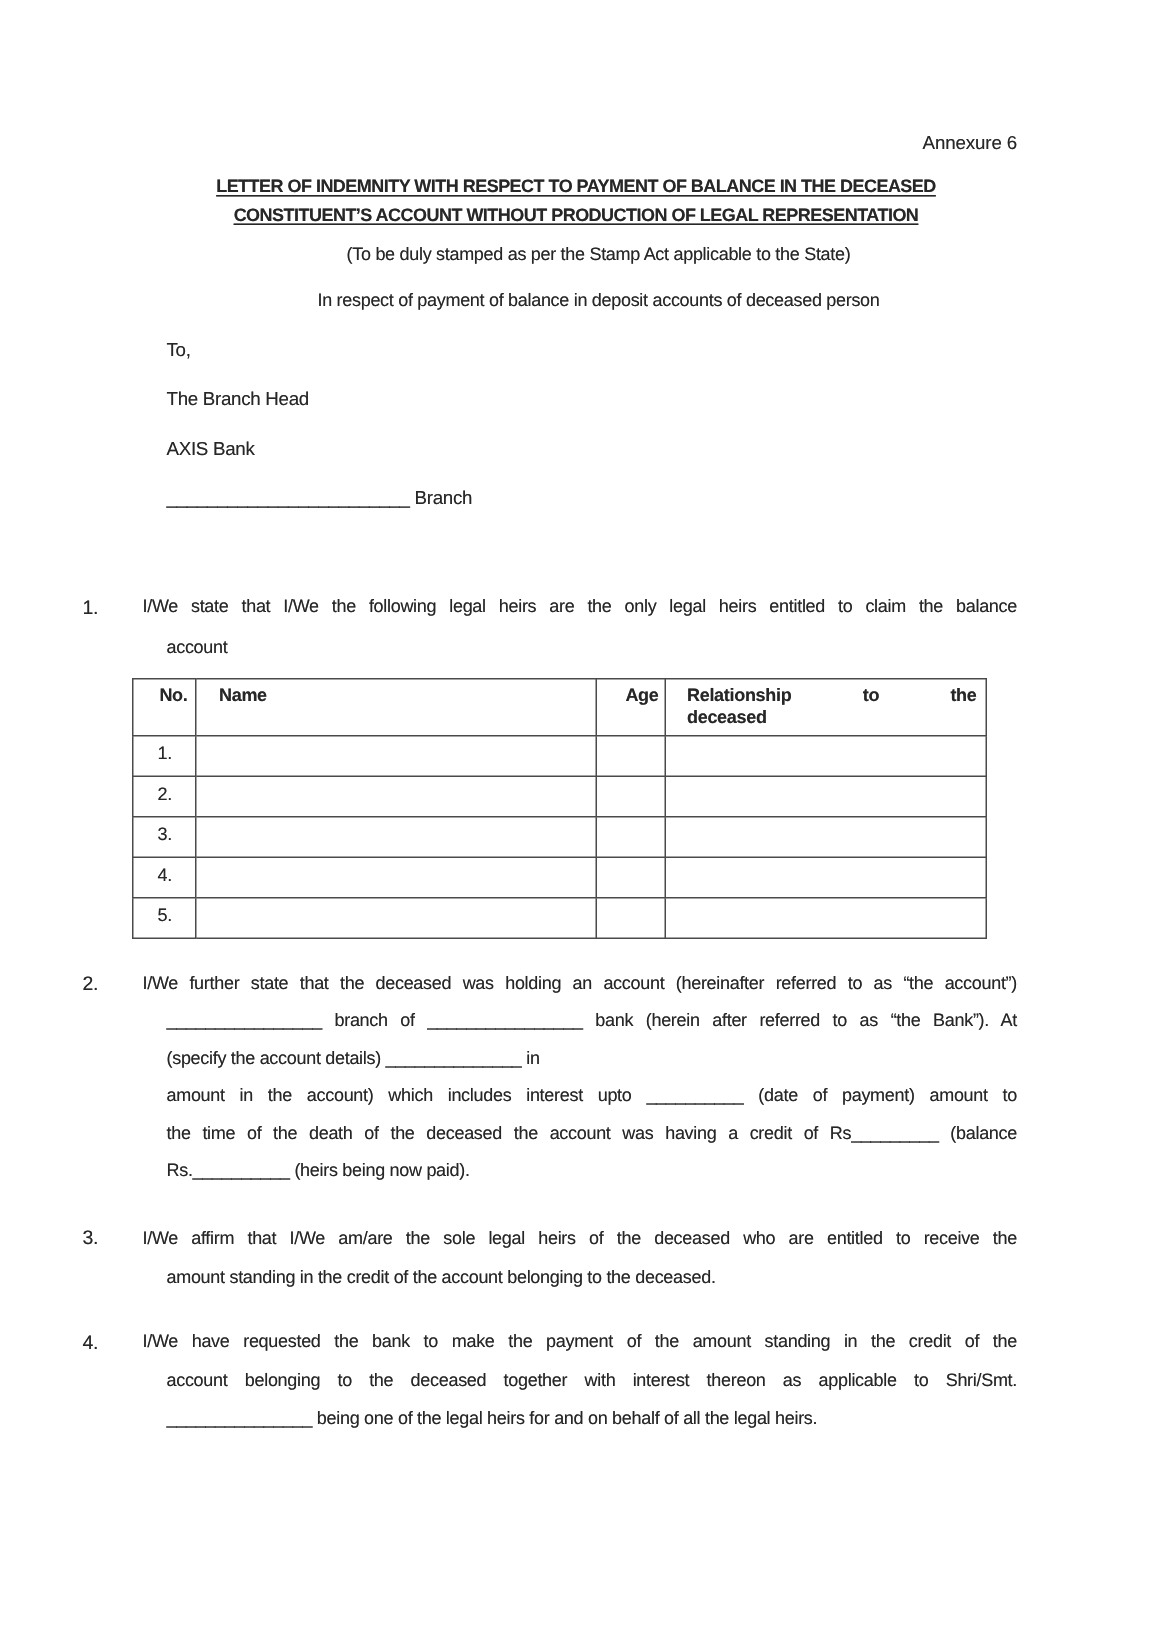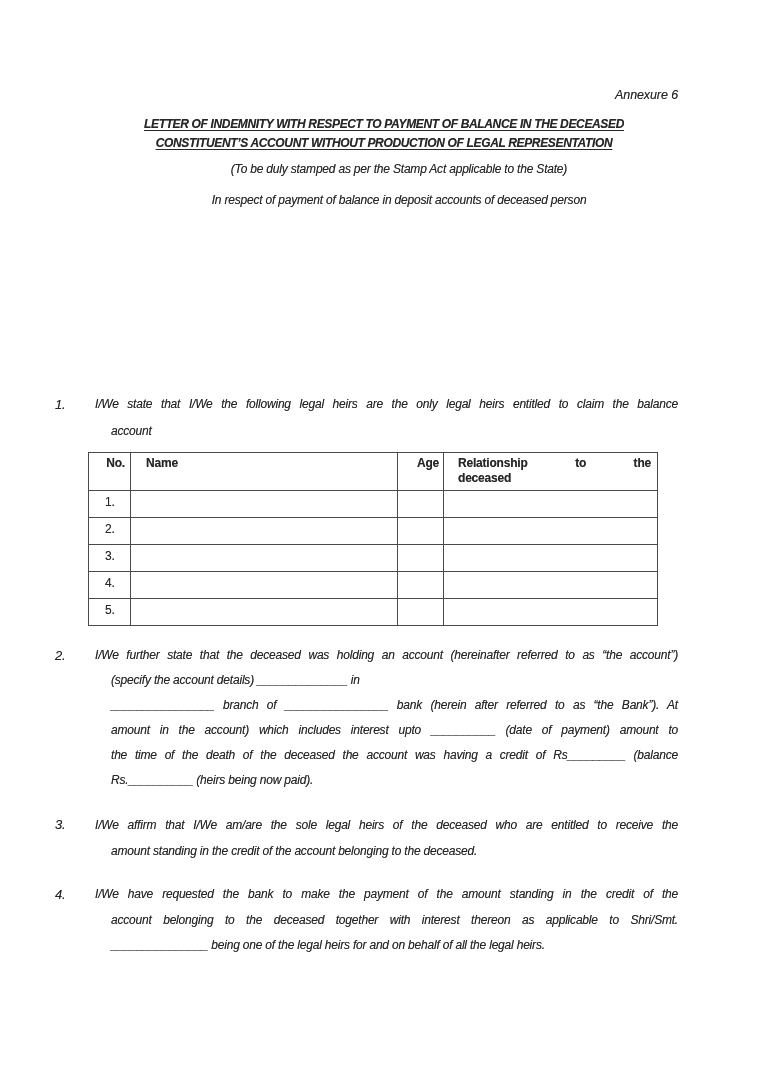--- a/index.html
+++ b/index.html
@@ -6,21 +6,21 @@
   .page {
     position: relative;
     width: 768px;
     height: 1086px;
     background: #ffffff;
     font-family: "Liberation Sans", sans-serif;
     color: #272727;
     text-shadow: 0 0 0.4px rgba(45,45,45,0.55);
     overflow: hidden;
   }
-  .abs { position: absolute; font-style: italic; }
+  .abs { position: absolute; }
 
   .annexure {
     top: 88px; right: 90px;
     font-size: 12.5px; letter-spacing: -0.1px;
   }
 
   .doc-title {
     top: 115px; left: 50px; right: 50px;
     text-align: center;
     font-weight: bold;
@@ -102,20 +102,26 @@
   <div class="abs annexure">Annexure 6</div>
 
   <div class="abs doc-title">
     <span class="tline">LETTER OF INDEMNITY WITH RESPECT TO PAYMENT OF BALANCE IN THE DECEASED</span><br>
     <span class="tline">CONSTITUENT’S ACCOUNT WITHOUT PRODUCTION OF LEGAL REPRESENTATION</span>
   </div>
 
   <div class="abs center-note note-stamp">(To be duly stamped as per the Stamp Act applicable to the State)</div>
   <div class="abs center-note note-subject">In respect of payment of balance in deposit accounts of deceased person</div>
 
+  <div class="abs address">
+    <div class="addr-line">To,</div>
+    <div class="addr-line">The Branch Head</div>
+    <div class="addr-line">AXIS Bank</div>
+    <div class="addr-line">________________________ Branch</div>
+  </div>
 
   <div class="abs clause clause-1">
     <div class="clause-num">1.</div>
     <div class="clause-body">
       <span class="cline jline">I/We state that I/We the following legal heirs are the only legal heirs entitled to claim the balance</span>
       <span class="cline lline cont">account</span>
     </div>
   </div>
 
   <table class="heirs">
@@ -167,22 +173,22 @@
         <td></td>
         <td></td>
       </tr>
     </tbody>
   </table>
 
   <div class="abs clause clause-2">
     <div class="clause-num">2.</div>
     <div class="clause-body">
       <span class="cline jline">I/We further state that the deceased was holding an account (hereinafter referred to as “the account”)</span>
+      <span class="cline jline cont">________________ branch of ________________ bank (herein after referred to as “the Bank”). At</span>
       <span class="cline lline cont">(specify the account details) ______________ in</span>
-      <span class="cline jline cont">________________ branch of ________________ bank (herein after referred to as “the Bank”). At</span>
       <span class="cline jline cont">amount in the account) which includes interest upto __________ (date of payment) amount to</span>
       <span class="cline jline cont">the time of the death of the deceased the account was having a credit of Rs_________ (balance</span>
       <span class="cline lline cont">Rs.__________ (heirs being now paid).</span>
     </div>
   </div>
 
   <div class="abs clause clause-3">
     <div class="clause-num">3.</div>
     <div class="clause-body">
       <span class="cline jline">I/We affirm that I/We am/are the sole legal heirs of the deceased who are entitled to receive the</span>

